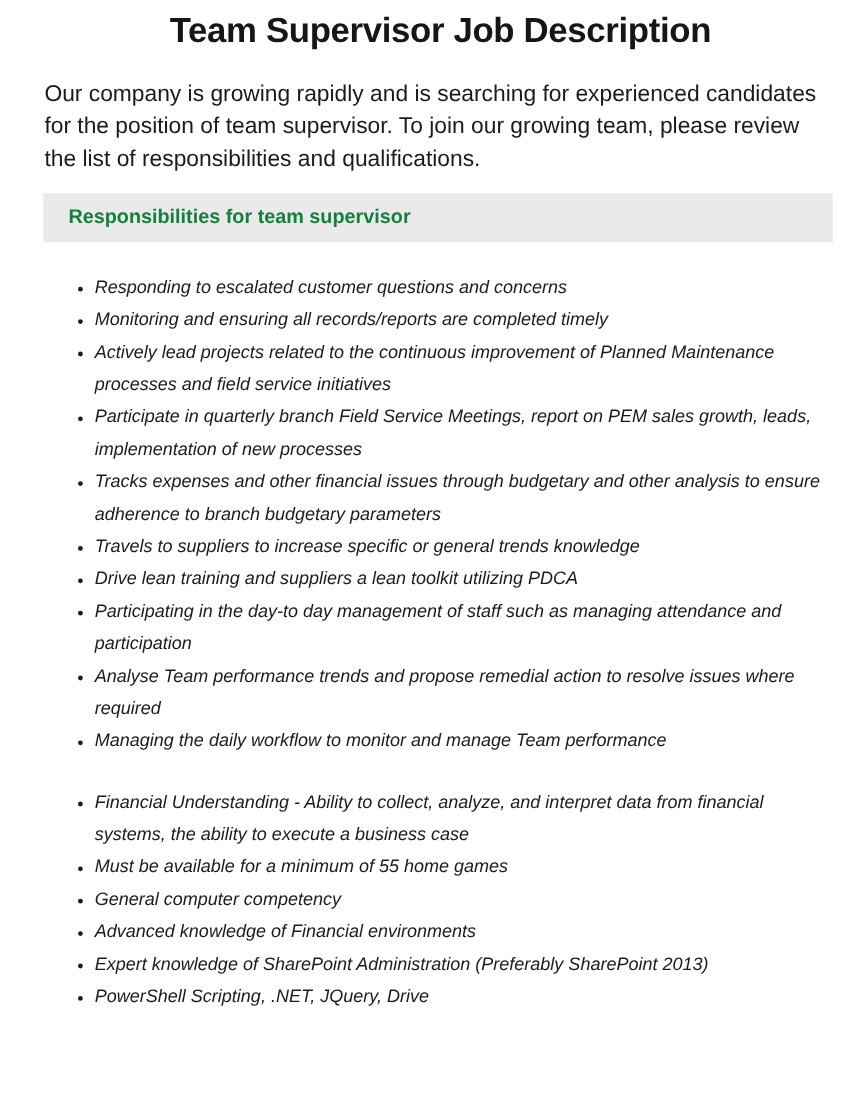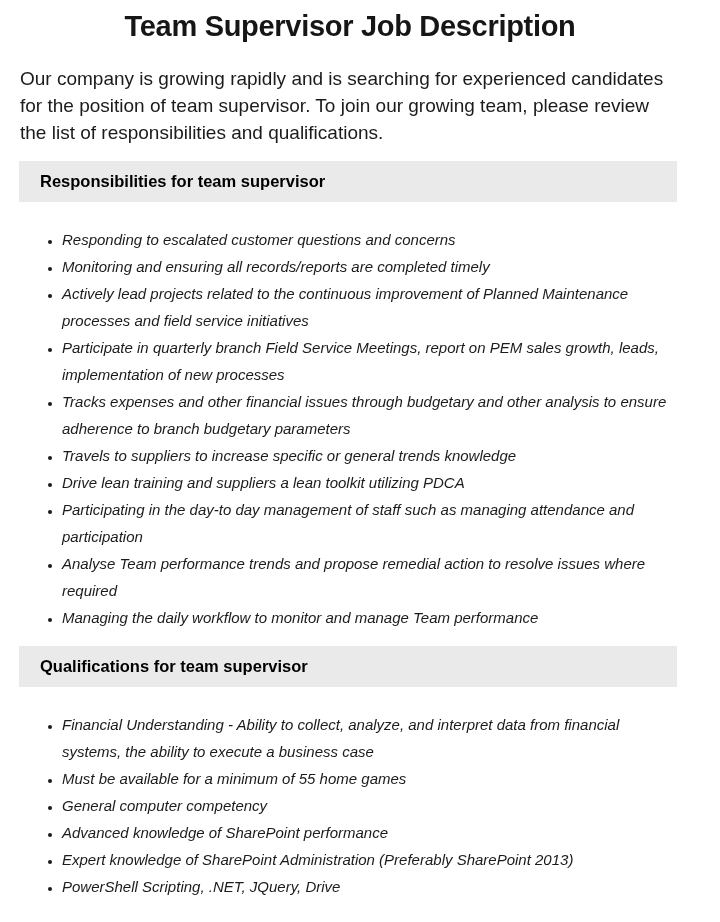--- a/index.html
+++ b/index.html
@@ -11,20 +11,21 @@
     width: 720px;
     height: 922px;
     overflow: hidden;
     font-family: "Liberation Sans", sans-serif;
     color: #1b1b1b;
     -webkit-font-smoothing: antialiased;
   }
   .page {
     width: 700px;
     box-sizing: border-box;
+    margin-left: 17px;
   }
   .doc-title {
     margin: 0;
     padding-top: 10px;
     text-align: center;
     font-size: 29px;
     line-height: 1.15;
     font-weight: 700;
     letter-spacing: -0.3px;
     color: #161616;
@@ -34,21 +35,21 @@
     font-size: 19px;
     line-height: 27px;
     max-width: 672px;
   }
   .section-band {
     background: #eaeaea;
     margin: 15px 23px 0 19px;
     padding: 11px 10px 11px 21px;
     font-size: 16.5px;
     font-weight: 700;
-    color: #000000;
+    color: #15803d;
   }
   ul.bullet-list {
     margin: 24px 24px 0 0;
     padding: 0 0 0 62px;
     font-size: 15px;
     line-height: 27px;
     max-width: 696px;
     box-sizing: border-box;
     font-style: italic;
   }
@@ -80,26 +81,23 @@
       <li>Actively lead projects related to the continuous improvement of Planned Maintenance processes and field service initiatives</li>
       <li>Participate in quarterly branch Field Service Meetings, report on PEM sales growth, leads, implementation of new processes</li>
       <li>Tracks expenses and other financial issues through budgetary and other analysis to ensure adherence to branch budgetary parameters</li>
       <li>Travels to suppliers to increase specific or general trends knowledge</li>
       <li>Drive lean training and suppliers a lean toolkit utilizing PDCA</li>
       <li>Participating in the day-to day management of staff such as managing attendance and participation</li>
       <li>Analyse Team performance trends and propose remedial action to resolve issues where required</li>
       <li>Managing the daily workflow to monitor and manage Team performance</li>
     </ul>
 
-  <div class="section-band">
-    <span>Qualifications for team supervisor</span>
-  </div>
 
   <ul class="bullet-list">
       <li>Financial Understanding - Ability to collect, analyze, and interpret data from financial systems, the ability to execute a business case</li>
       <li>Must be available for a minimum of 55 home games</li>
       <li>General computer competency</li>
-      <li>Advanced knowledge of SharePoint performance</li>
+      <li>Advanced knowledge of Financial environments</li>
       <li>Expert knowledge of SharePoint Administration (Preferably SharePoint 2013)</li>
       <li>PowerShell Scripting, .NET, JQuery, Drive</li>
     </ul>
 
 </div>
 
 </body></html>

